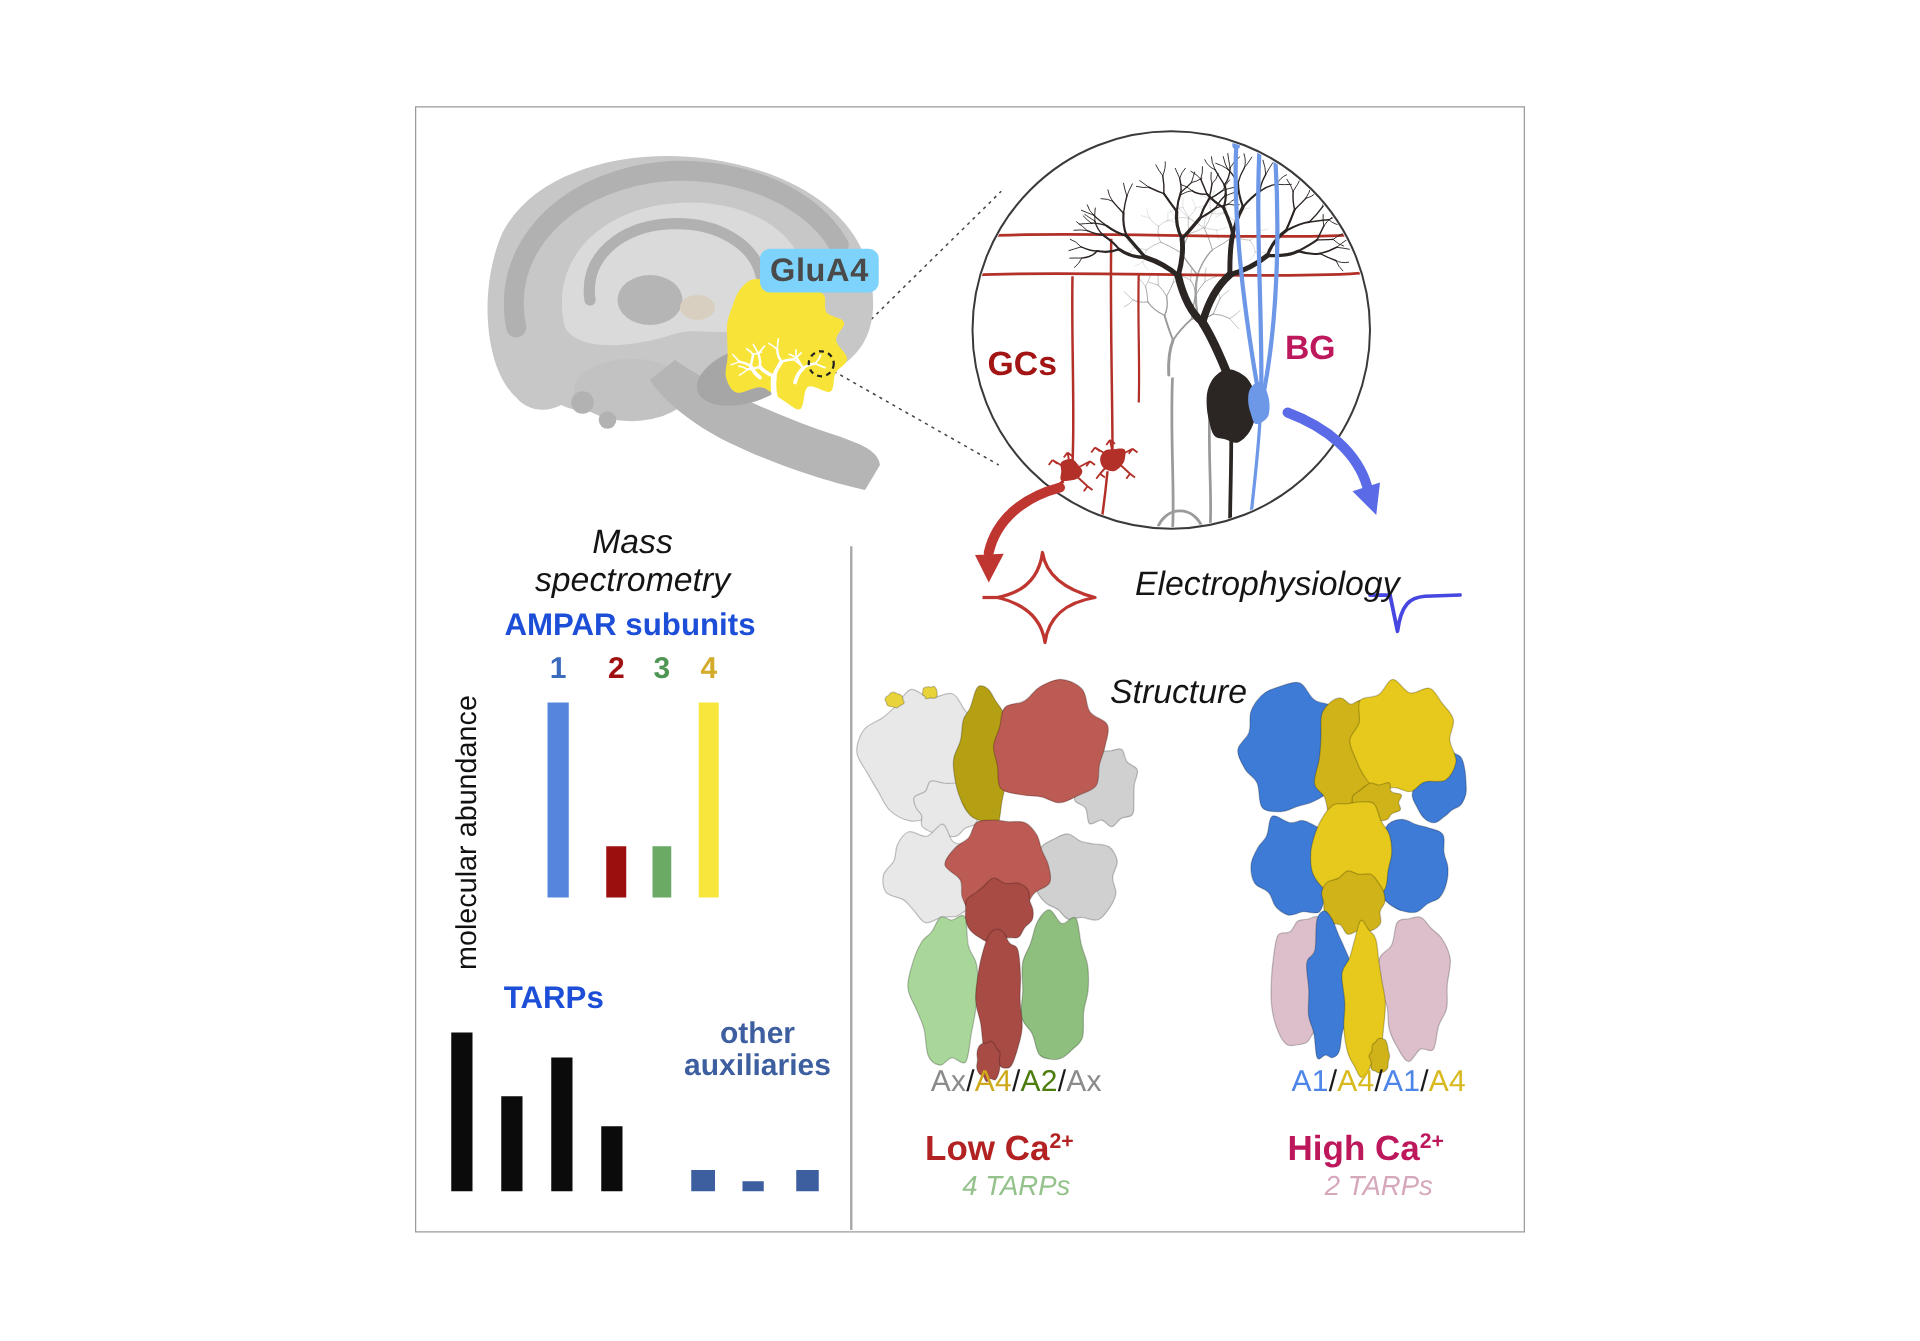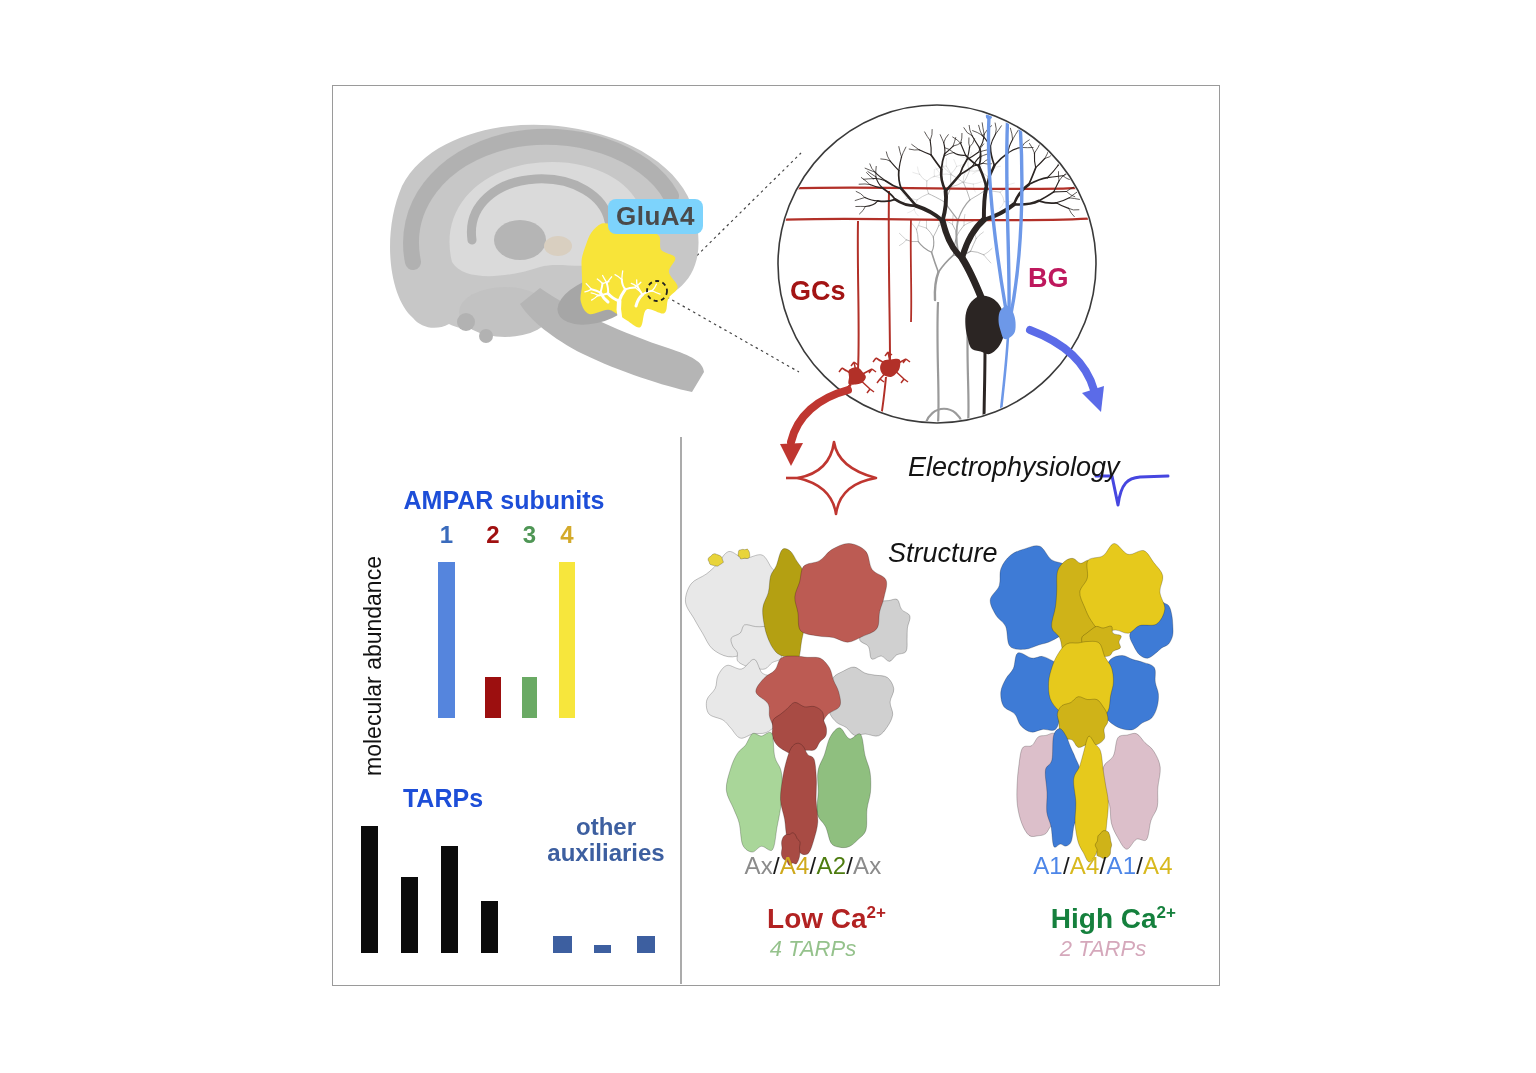--- a/index.html
+++ b/index.html
@@ -15,21 +15,21 @@
   .chart-title{position:absolute;font-weight:bold;font-size:25px;color:#1d4ed8;text-align:center;}
   .ylabel{position:absolute;left:253px;top:653px;width:240px;height:26px;text-align:center;
           font-size:23px;color:#111;transform:rotate(-90deg);}
   .aux-title{position:absolute;left:540px;top:814px;width:132px;text-align:center;
              font-weight:bold;font-size:24px;line-height:26px;}
   .cell-label{position:absolute;font-weight:bold;font-size:27px;}
   .bar{position:absolute;}
   .cat{position:absolute;width:30px;text-align:center;font-weight:bold;font-size:24px;}
   .comp{position:absolute;width:146px;text-align:center;font-size:24px;font-weight:500;
         letter-spacing:.2px;}
-  .cond{position:absolute;width:146px;text-align:right;font-size:28px;font-weight:bold;}
+  .cond{position:absolute;width:146px;text-align:left;font-size:28px;font-weight:bold;}
   .cond sup{font-size:17px;}
   .tarpn{position:absolute;width:146px;text-align:center;font-size:22px;font-style:italic;
          font-weight:500;}
 </style>
 </head>
 <body>
 
 <div id="fig">
 
   <svg id="art" viewBox="0 0 1536 1073">
@@ -393,35 +393,36 @@
   </svg>
 
   <div class="border-box"></div>
   <div class="divider"></div>
 
   <div class="glua4" style="color: rgb(74, 74, 74); background: #7dd3fc;">GluA4</div>
 
   <div class="cell-label" style="left: 790px; top: 276px; color: rgb(163, 20, 20);">GCs</div>
   <div class="cell-label" style="left: 1028px; top: 263px; color: #be185d;">BG</div>
 
+  <div class="sec-title" style="left:392px;top:418px;width:228px;text-align:center;">Mass spectrometry</div>
   <div class="sec-title" style="left:880px;top:452px;margin-left:28px;">Electrophysiology</div>
   <div class="sec-title" style="left:888px;top:538px;">Structure</div>
 
   <div class="chart-title" style="left:392px;top:486px;width:224px;">AMPAR subunits</div>
   <div class="ylabel">molecular abundance</div>
   <div class="chart-title" style="left:378px;top:784px;width:130px;">TARPs</div>
   <div class="aux-title" style="color: rgb(61, 95, 160);">other auxiliaries</div>
 
   <div class="comp" style="left:740px;top:852px;"><span style="color: rgb(139, 139, 139);">Ax</span><span style="color: rgb(26, 26, 26);">/</span><span style="color: rgb(207, 169, 28);">A4</span><span style="color: rgb(26, 26, 26);">/</span><span style="color: #4d7c0f;">A2</span><span style="color: rgb(26, 26, 26);">/</span><span style="color: rgb(139, 139, 139);">Ax</span></div>
   <div class="comp" style="left:1030px;top:852px;"><span style="color: rgb(77, 134, 232);">A1</span><span style="color: rgb(26, 26, 26);">/</span><span style="color: rgb(216, 185, 30);">A4</span><span style="color: rgb(26, 26, 26);">/</span><span style="color: rgb(77, 134, 232);">A1</span><span style="color: rgb(26, 26, 26);">/</span><span style="color: rgb(216, 185, 30);">A4</span></div>
 
   <div class="cond" style="left: 740px; top: 903px; color: rgb(178, 34, 34);"><span>Low Ca</span><sup>2+</sup></div>
   <div class="tarpn" style="left: 740px; top: 936px; color: rgb(149, 194, 140);">4 TARPs</div>
 
-  <div class="cond" style="left: 1030px; top: 903px; color: #15803d;"><span>High Ca</span><sup>2+</sup></div>
+  <div class="cond" style="left: 1030px; top: 903px; color: #be185d;"><span>High Ca</span><sup>2+</sup></div>
   <div class="tarpn" style="left: 1030px; top: 936px; color: rgb(213, 168, 187);">2 TARPs</div>
 
 <div class="bar" style="left: 438px; top: 562px; width: 17px; height: 156px; background: rgb(85, 133, 221);"></div>
     <div class="bar" style="left: 485px; top: 677px; width: 16px; height: 41px; background: rgb(156, 15, 15);"></div>
     <div class="bar" style="left: 522px; top: 677px; width: 15px; height: 41px; background: rgb(106, 170, 100);"></div>
     <div class="bar" style="left: 559px; top: 562px; width: 16px; height: 156px; background: rgb(247, 230, 60);"></div>
     <div class="cat" style="left: 431.5px; top: 521px; color: rgb(58, 107, 188);">1</div>
     <div class="cat" style="left: 478px; top: 521px; color: rgb(160, 16, 16);">2</div>
     <div class="cat" style="left: 514.5px; top: 521px; color: rgb(79, 150, 85);">3</div>
     <div class="cat" style="left: 552px; top: 521px; color: rgb(212, 170, 42);">4</div>

